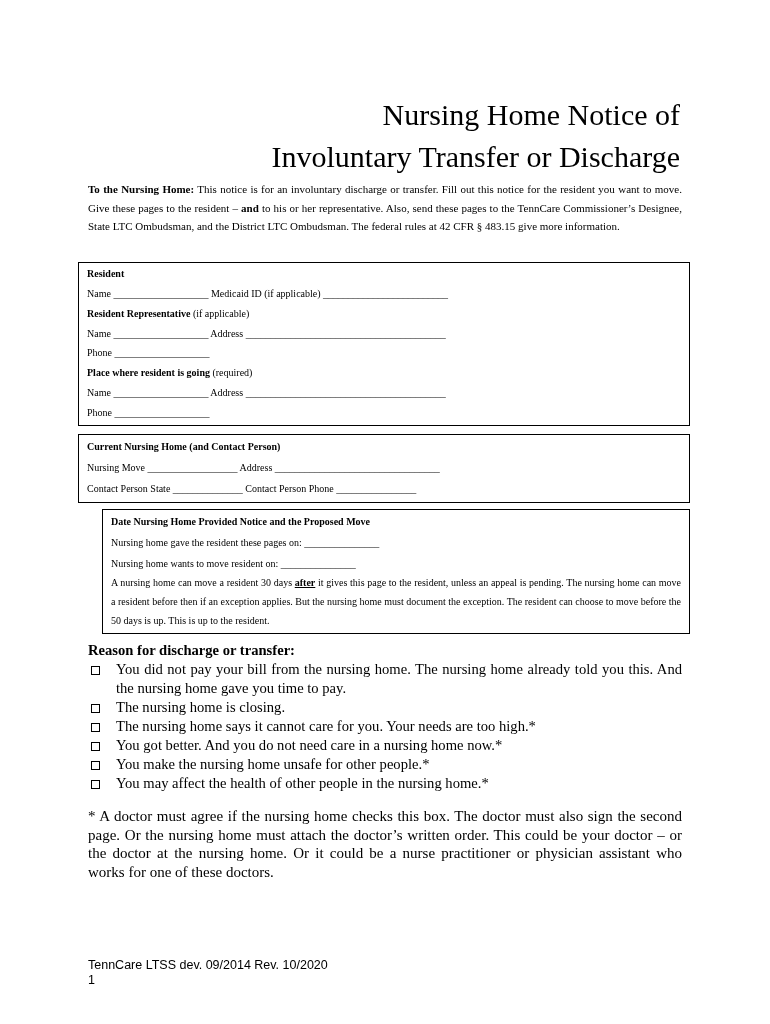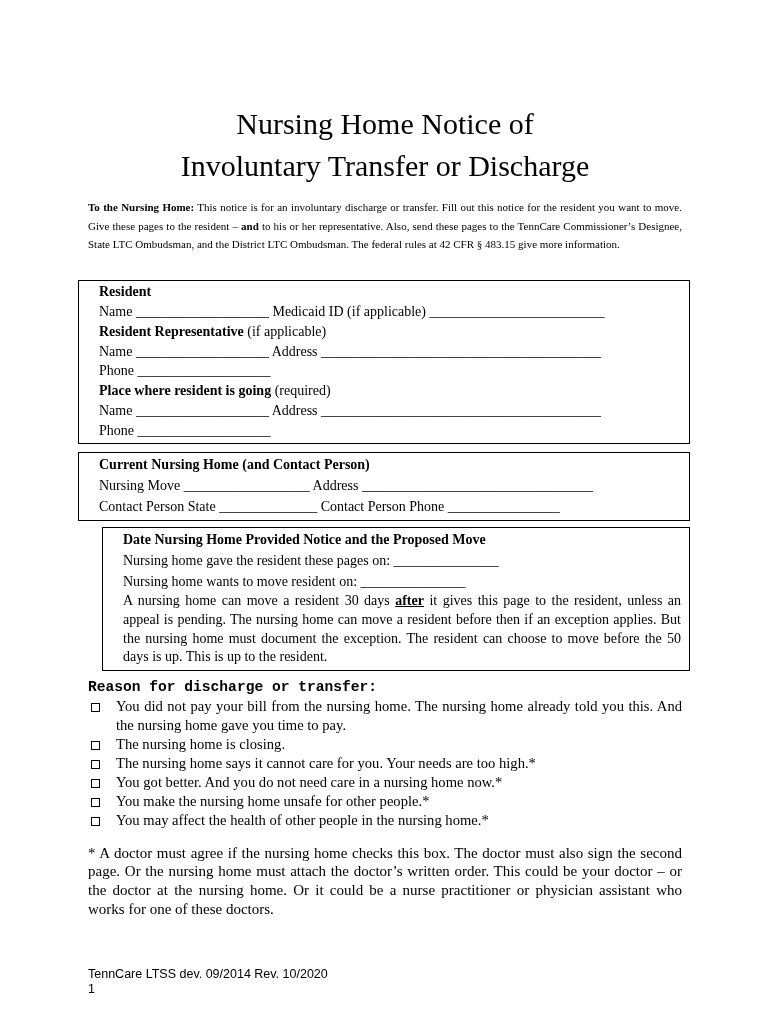--- a/index.html
+++ b/index.html
@@ -17,60 +17,59 @@
   .page {
     position: relative;
     width: 770px;
     height: 1024px;
     background: #ffffff;
   }
   .content {
     margin: 0 88px;
   }
   .title {
-    margin: 11px;
+    margin: 2px;
     padding-top: 92px;
     font-size: 30px;
     line-height: 42px;
     font-weight: normal;
-    text-align: center;
+    text-align: right;
   }
   .title .title-line { display: block; }
   .intro {
     margin: 0;
     font-size: 11px;
     line-height: 18.7px;
     text-align: justify;
   }
   .box {
     border: 1.5px solid #000;
     margin: 26px -8px 0 -10px;
-    padding: 1px 8px 3px 20px;
-    font-size: 14px;
+    padding: 1px 8px 3px 8px;
+    font-size: 10px;
   }
   .box .row { line-height: 19.8px; white-space: nowrap; }
   .bold { font-weight: bold; }
   .box2 { margin-top: 8px; }
   .box2 .row { line-height: 21px; }
   .box3 { margin-top: 6px; margin-left: 14px; }
   .box3 .row { line-height: 21px; }
   .box3 .box-para {
     margin: 0;
     line-height: 18.6px;
     text-align: justify;
     white-space: normal;
   }
   .u { text-decoration: underline; }
   .blank { letter-spacing: 0; }
   .reasons-heading {
     margin: 7px 0 0 0;
     font-size: 14.6px;
     line-height: 19px;
     font-weight: bold;
-    font-family: Liberation Mono, monospace;
   }
   ul.reasons {
     list-style: none;
     margin: 0;
     padding: 0;
     font-size: 14.6px;
   }
   ul.reasons li {
     display: flex;
     align-items: flex-start;

